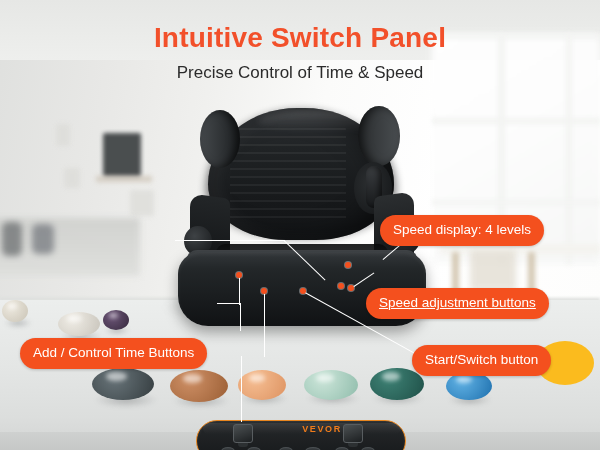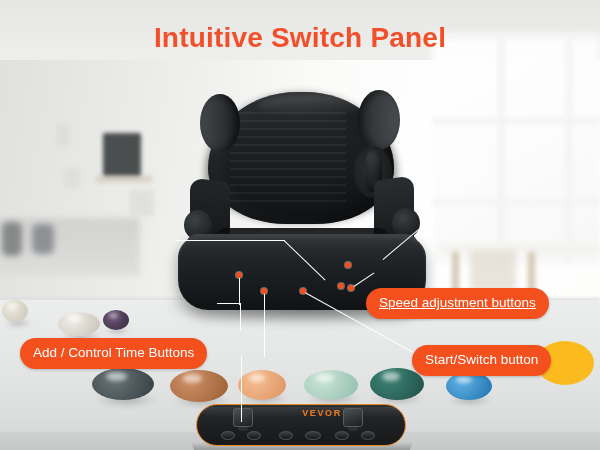--- a/index.html
+++ b/index.html
@@ -86,21 +86,21 @@
     content:""; position:absolute; left:22%; top:14%; width:34%; height:26%;
     border-radius:50%; background:rgba(255,255,255,.55); filter:blur(2px);
   }
   .stone-shadow {
     position:absolute; border-radius:50%;
     background:radial-gradient(ellipse, rgba(90,92,94,.36), rgba(90,92,94,0) 70%);
     filter:blur(2px);
   }
 
   
-  .product { position:absolute; left:178px; top:88px; width:248px; height:225px; }
+  .product { position:absolute; left:178px; top:104px; width:248px; height:225px; }
   .drum-shadow {
     position:absolute; left:28px; top:6px; width:190px; height:128px;
     background:#0d0e10; border-radius:50% 50% 46% 46%/62% 62% 38% 38%;
     filter:blur(4px); opacity:.55;
   }
   .drum {
     position:absolute; left:30px; top:4px; width:186px; height:132px;
     background:
       linear-gradient(180deg,#3a3d40 0%,#2a2d30 10%,#202325 30%,#17191b 70%,#121416 100%);
     border-radius:48% 48% 42% 42%/58% 58% 42% 42%;
@@ -378,24 +378,26 @@
   </div>
 
   <div class="dot" style="left:338px;top:283px;"></div>
   <div class="dot" style="left:236px;top:272px;"></div>
   <div class="dot" style="left:261px;top:288px;"></div>
   <div class="dot" style="left:345px;top:262px;"></div>
   <div class="dot" style="left:348px;top:285px;"></div>
   <div class="dot" style="left:300px;top:288px;"></div>
 
   <div class="title">Intuitive Switch Panel</div>
+  <div class="subtitle">Precise Control of Time &amp; Speed</div>
 
 
 
   <div class="pill" style="left:20px;top:338px;">Add / Control Time Buttons</div>
 
+  <div class="pill" style="left:380px;top:215px;">Speed display: 4 levels</div>
 
   <div class="pill" style="left:366px;top:288px;text-decoration:underline;">Speed adjustment buttons</div>
 
   <div class="blob" style="left:536px;top:341px;width:58px;height:44px;"></div>
   <div class="pill" style="left:412px;top:345px;">Start/Switch button</div>
 
 </div>
 
 </body></html>

